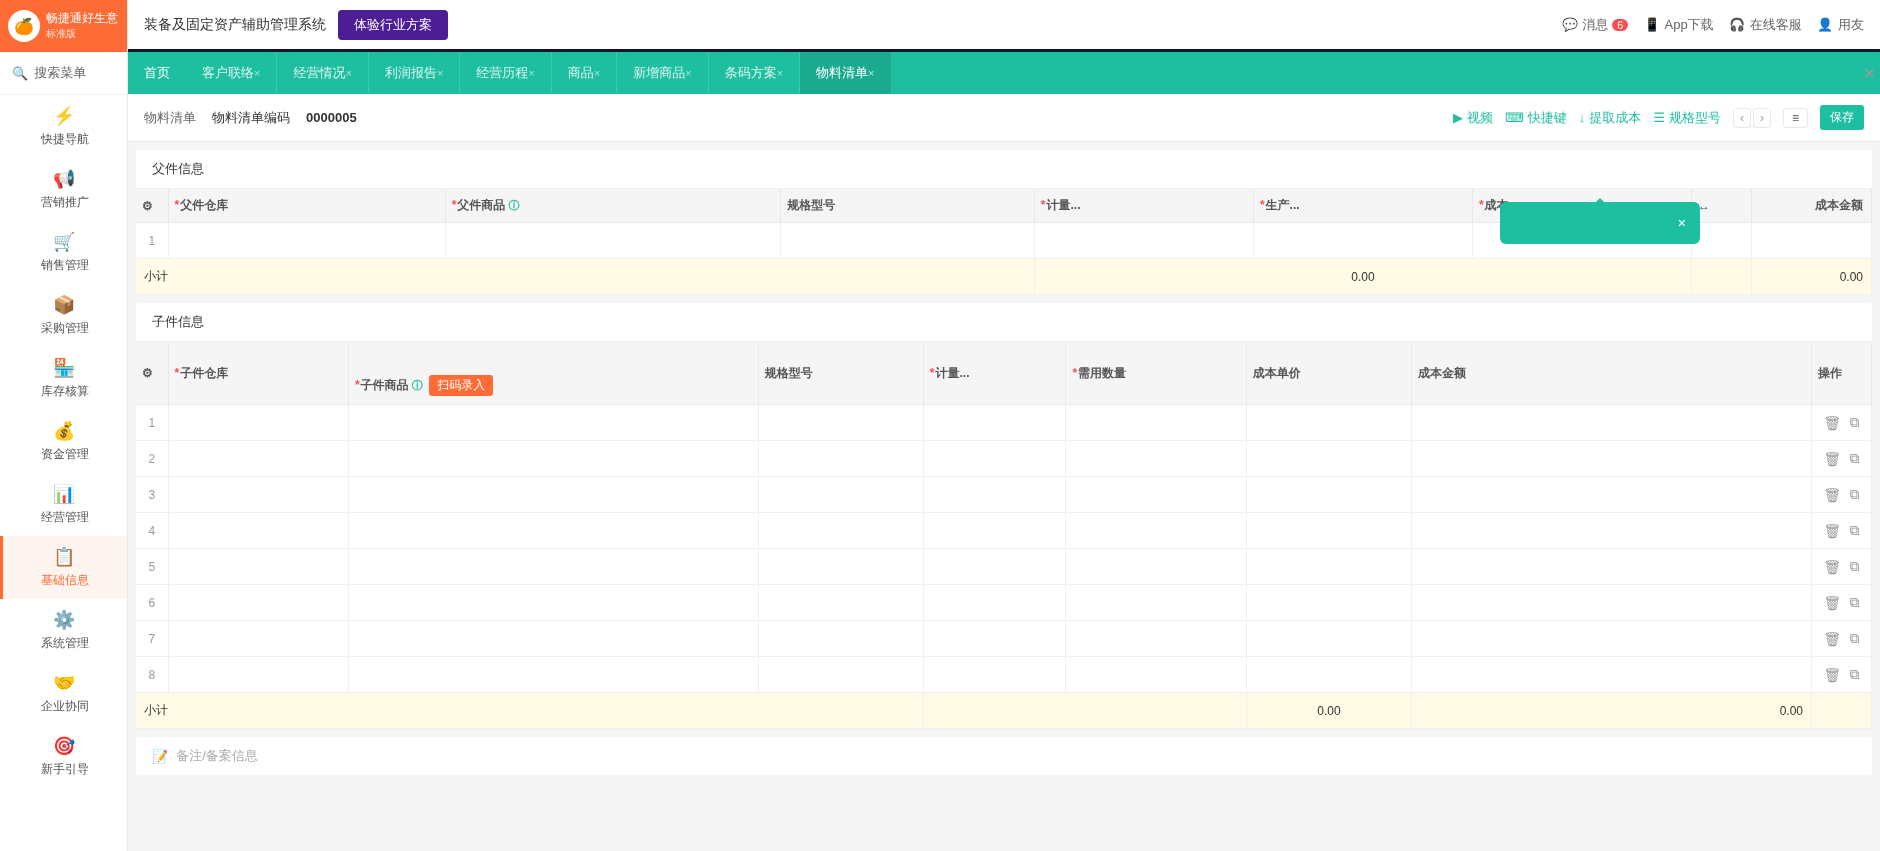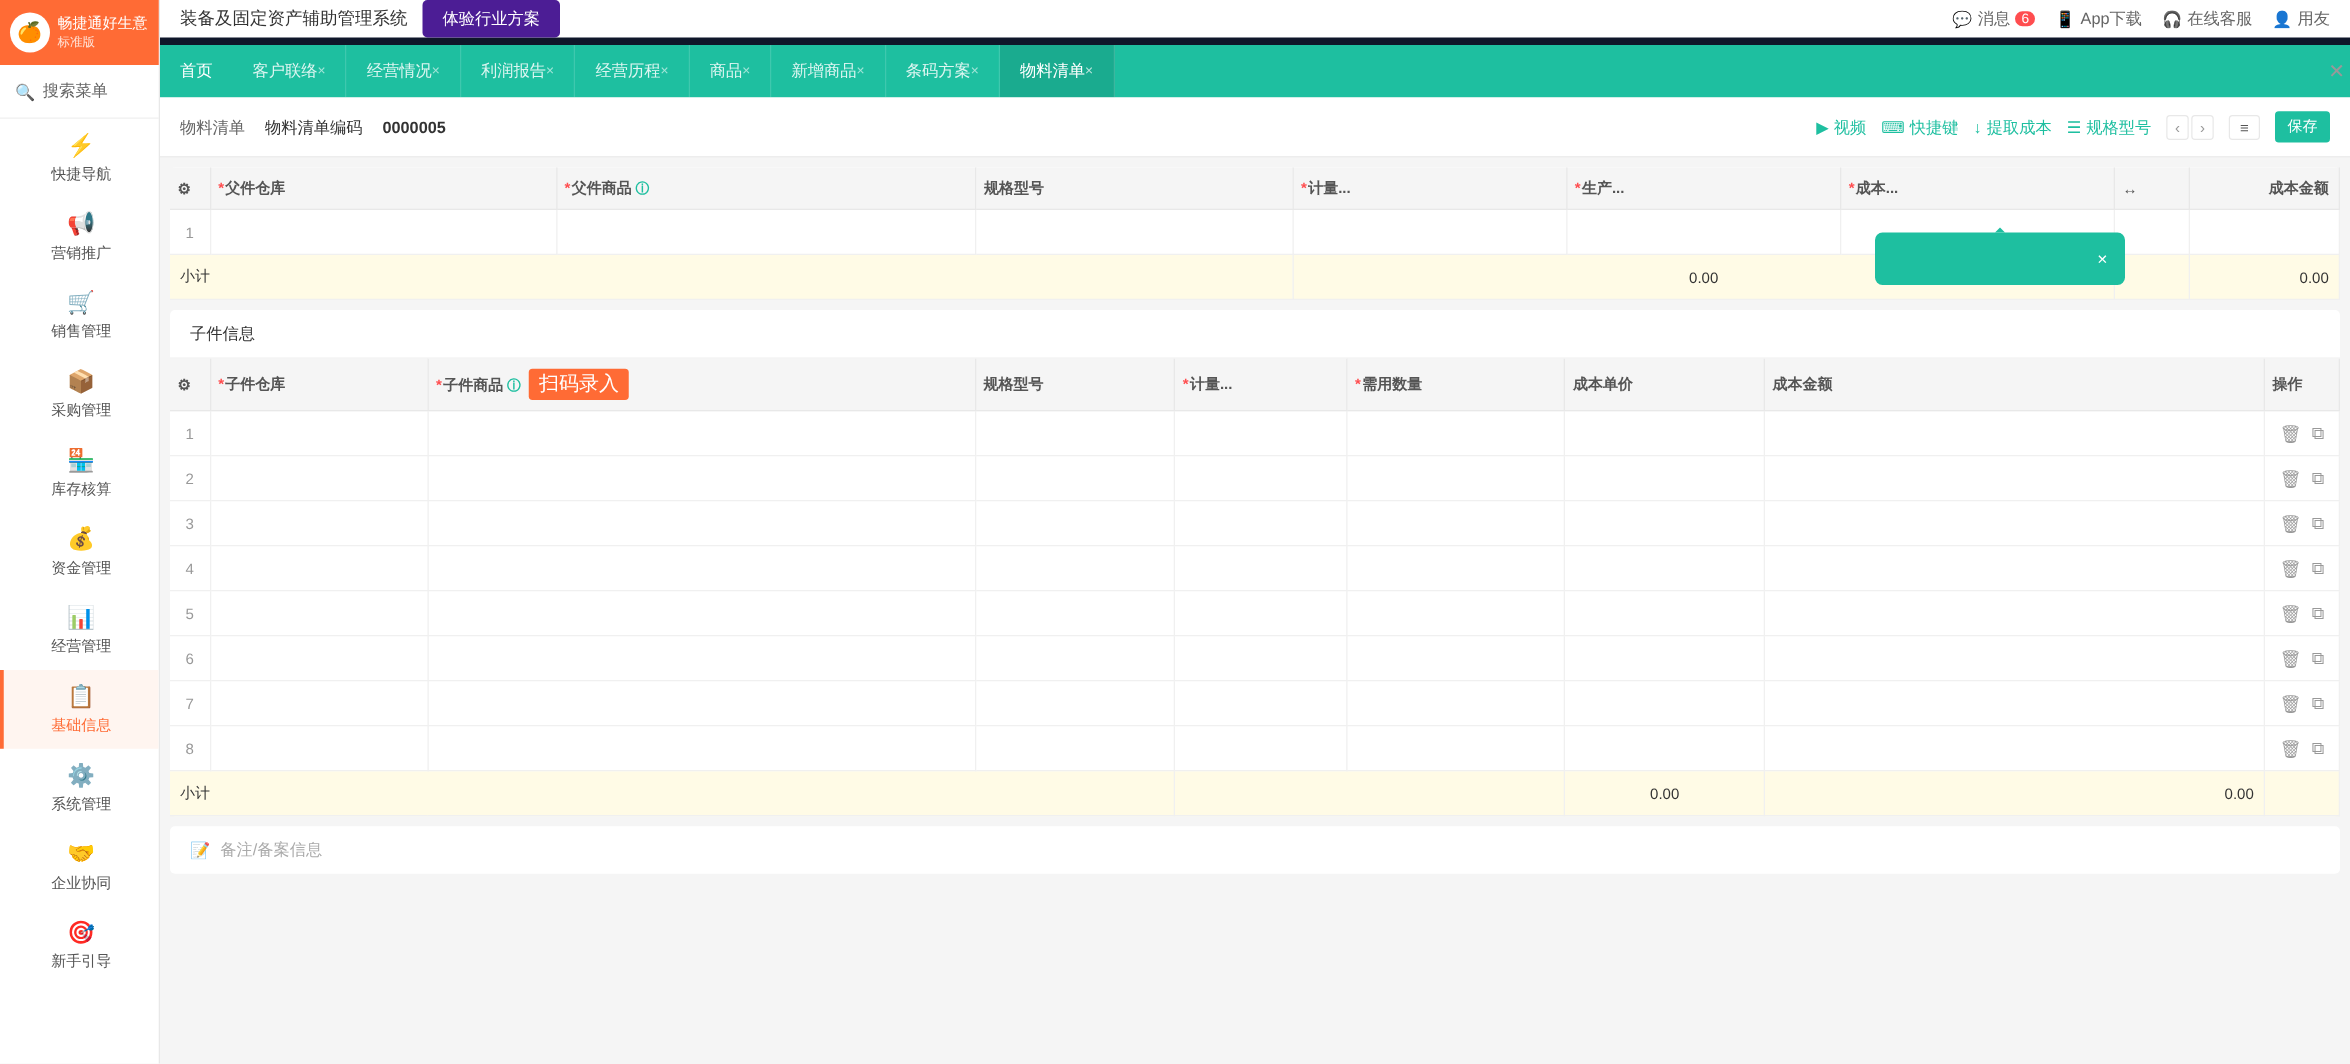--- a/index.html
+++ b/index.html
@@ -70,26 +70,26 @@
     }
     .sidebar-item.active { background: #fff5f0; color: #ff6b35; border-left-color: #ff6b35; }
     .sidebar-item .item-icon { font-size: 18px; }
 
     
     .main { flex: 1; display: flex; flex-direction: column; overflow: hidden; }
 
     
     .topbar {
       background: #fff;
-      height: 36px;
+      height: 52px;
       display: flex;
       align-items: center;
       justify-content: space-between;
       padding: 0 16px;
-      border-bottom: 6px solid #0f172a;
+      border-bottom: 3px solid #0f172a;
       flex-shrink: 0;
     }
     .topbar-left { display: flex; align-items: center; gap: 12px; }
     .system-title { font-size: 14px; color: #333; }
     .topbar-btn {
       background: #4c1d95;
       color: #fff;
       border: none;
       padding: 6px 16px;
       border-radius: 4px;
@@ -195,22 +195,23 @@
       color: #333;
       font-weight: 500;
     }
     .col-settings { width: 32px; }
     .scan-btn {
       background: #ff6b35;
       color: #fff;
       border: none;
       padding: 2px 8px;
       border-radius: 3px;
-      font-size: 16px;
+      font-size: 12px;
       cursor: pointer;
+      margin-top: 25px;
     }
 
     
     .row-actions { display: flex; gap: 4px; justify-content: center; padding: 0 4px; }
     .action-icon-btn { background: none; border: none; cursor: pointer; color: #999; font-size: 14px; padding: 2px; }
 
     
     .tooltip-popup {
       position: absolute;
       top: 108px;
@@ -424,20 +425,21 @@
         </div>
       </div>
 
       <div class="tooltip-popup">
         <span class="tooltip-close">×</span>
       </div>
 
       <div class="tables-container">
 
         <div class="section">
+          <div class="section-title">父件信息</div>
           <table class="data-table">
             <thead>
               <tr>
                 <th class="col-settings">
                   <span>⚙</span>
                 </th>
                 <th>
                   <span class="th-required">*</span><span>父件仓库</span>
                 </th>
                 <th>

